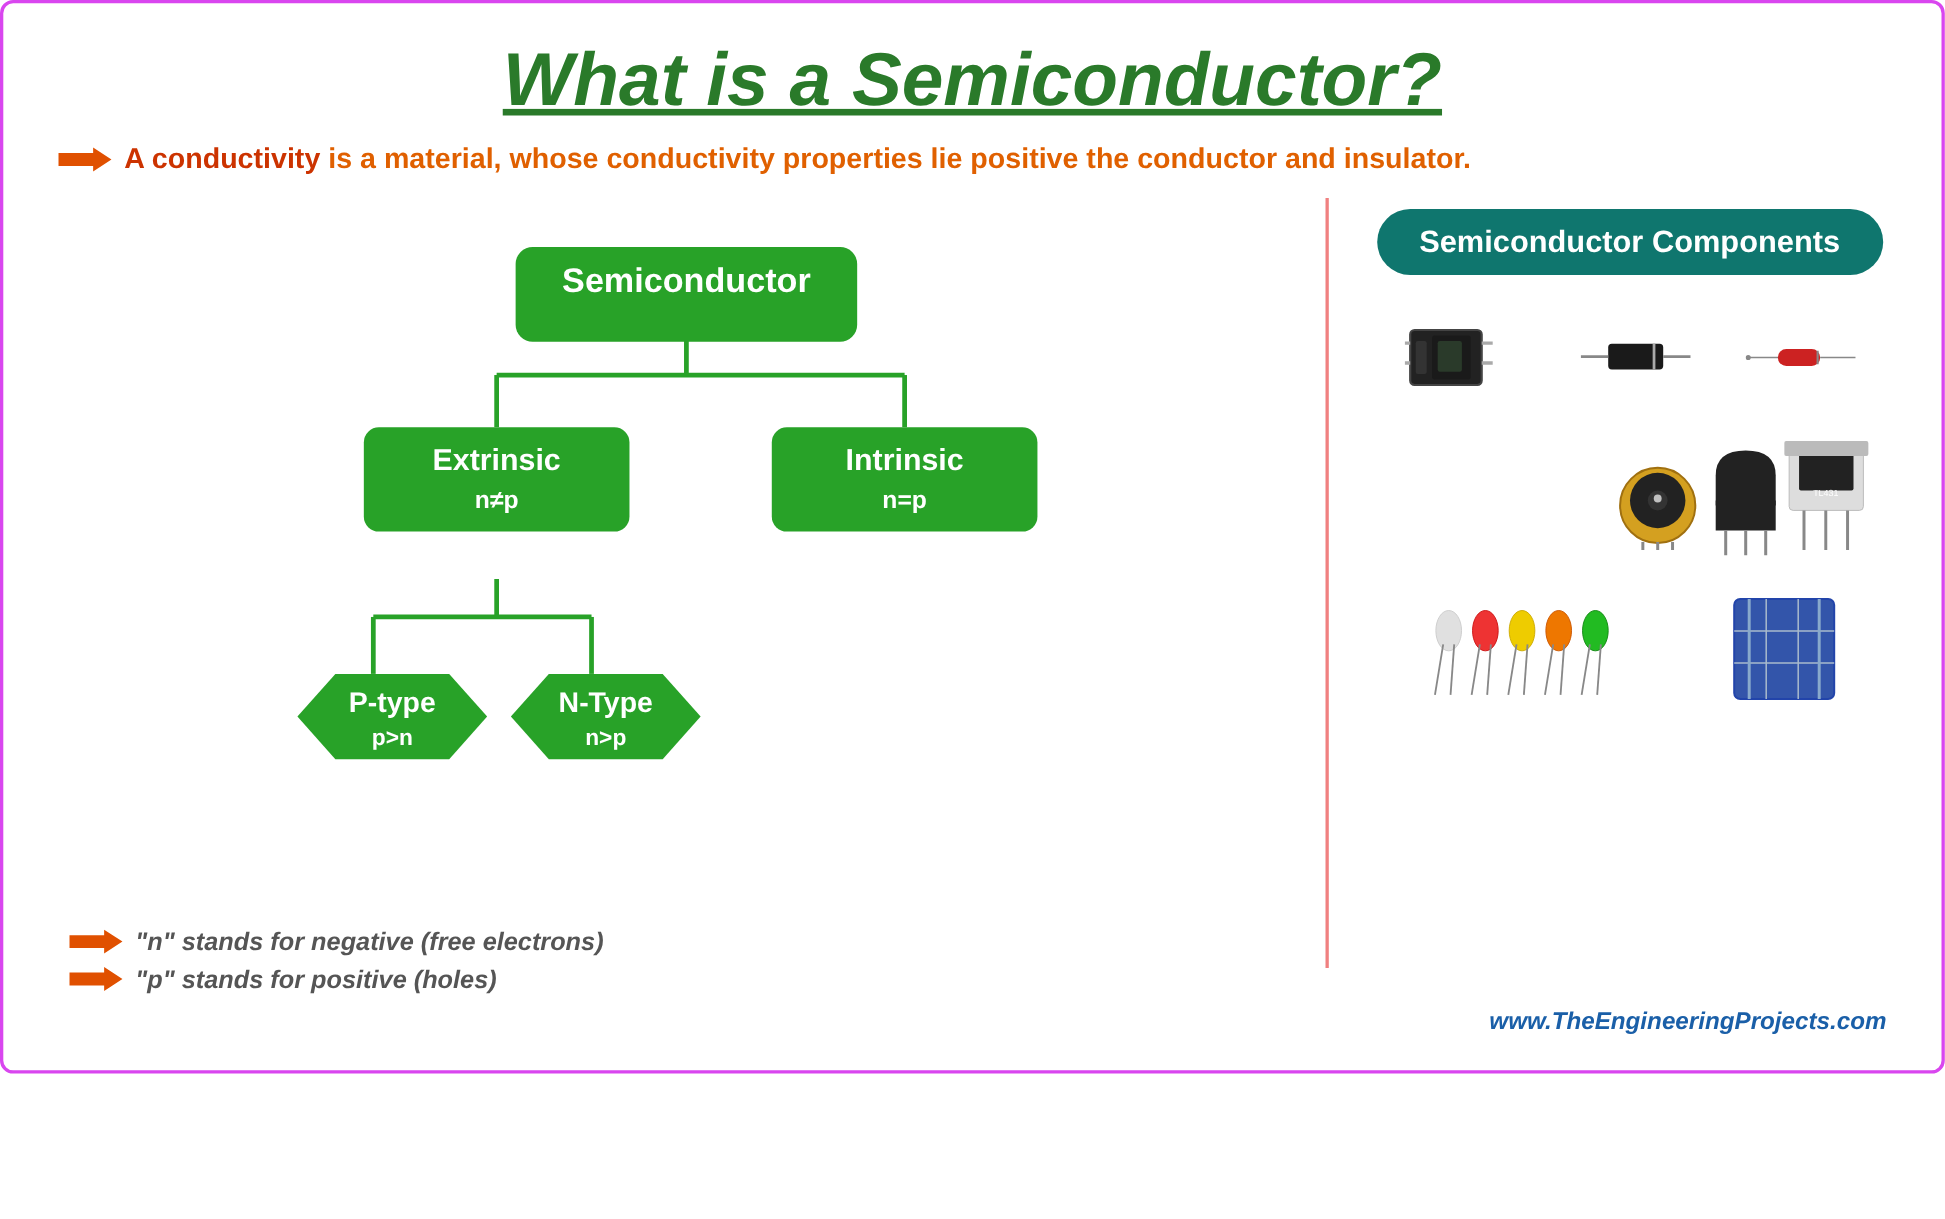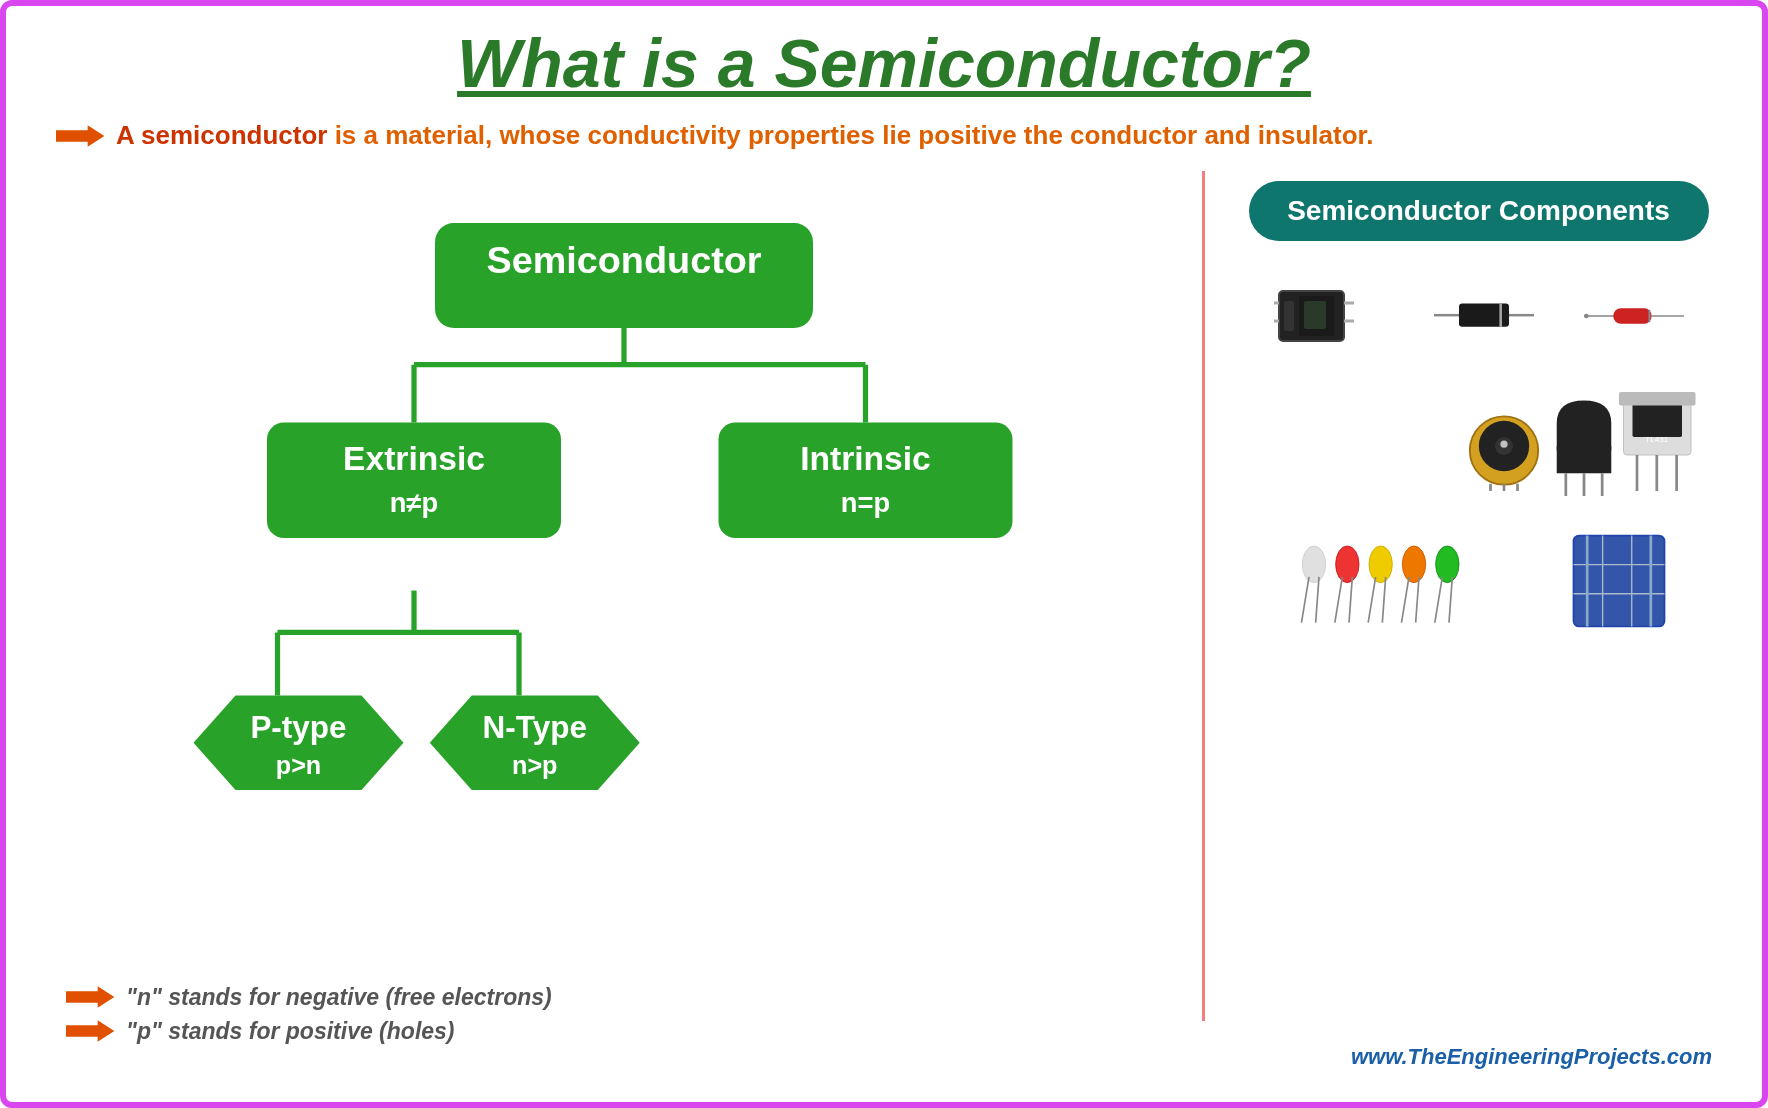--- a/index.html
+++ b/index.html
@@ -7,26 +7,26 @@
     body {
       width: 1768px;
       height: 1108px;
       background: #ffffff;
       font-family: Arial, sans-serif;
       overflow: hidden;
     }
 
     .main-container {
       width: 1768px;
-      height: 1108px;
+      height: 976px;
       background: #ffffff;
-      border: 6px solid #d946ef;
+      border: 3px solid #d946ef;
       border-radius: 12px;
       position: relative;
-      padding: 8px 40px;
+      padding: 20px 40px;
     }
 
     
     .title-section {
       text-align: center;
       margin-bottom: 18px;
       margin-top: 10px;
     }
 
     .main-title {
@@ -137,21 +137,21 @@
   <div class="title-section">
     <h1 class="main-title">What is a Semiconductor?</h1>
   </div>
 
   <div class="bullets-section">
     <div class="bullet-row">
       <svg class="arrow-icon" viewBox="0 0 60 30" xmlns="http://www.w3.org/2000/svg">
         <polygon points="0,8 38,8 38,2 58,15 38,28 38,22 0,22" fill="#e05000"></polygon>
       </svg>
       <span class="bullet-text">
-        <span style="color:#cc3300; font-weight:900;">A semiconductor</span><span style="color:#e06000; font-weight:700;"> is a material, whose conductivity properties lie positive the conductor and insulator.</span>
+        <span style="color:#cc3300; font-weight:900;">A conductivity</span><span style="color:#e06000; font-weight:700;"> is a material, whose conductivity properties lie positive the conductor and insulator.</span>
       </span>
     </div>
   </div>
 
   <div class="content-area">
 
     <div class="diagram-section">
       <svg viewBox="0 0 900 680" width="100%" height="85%">
 
         <line x1="450" y1="130" x2="450" y2="175" stroke="#28a228" stroke-width="5"></line>

